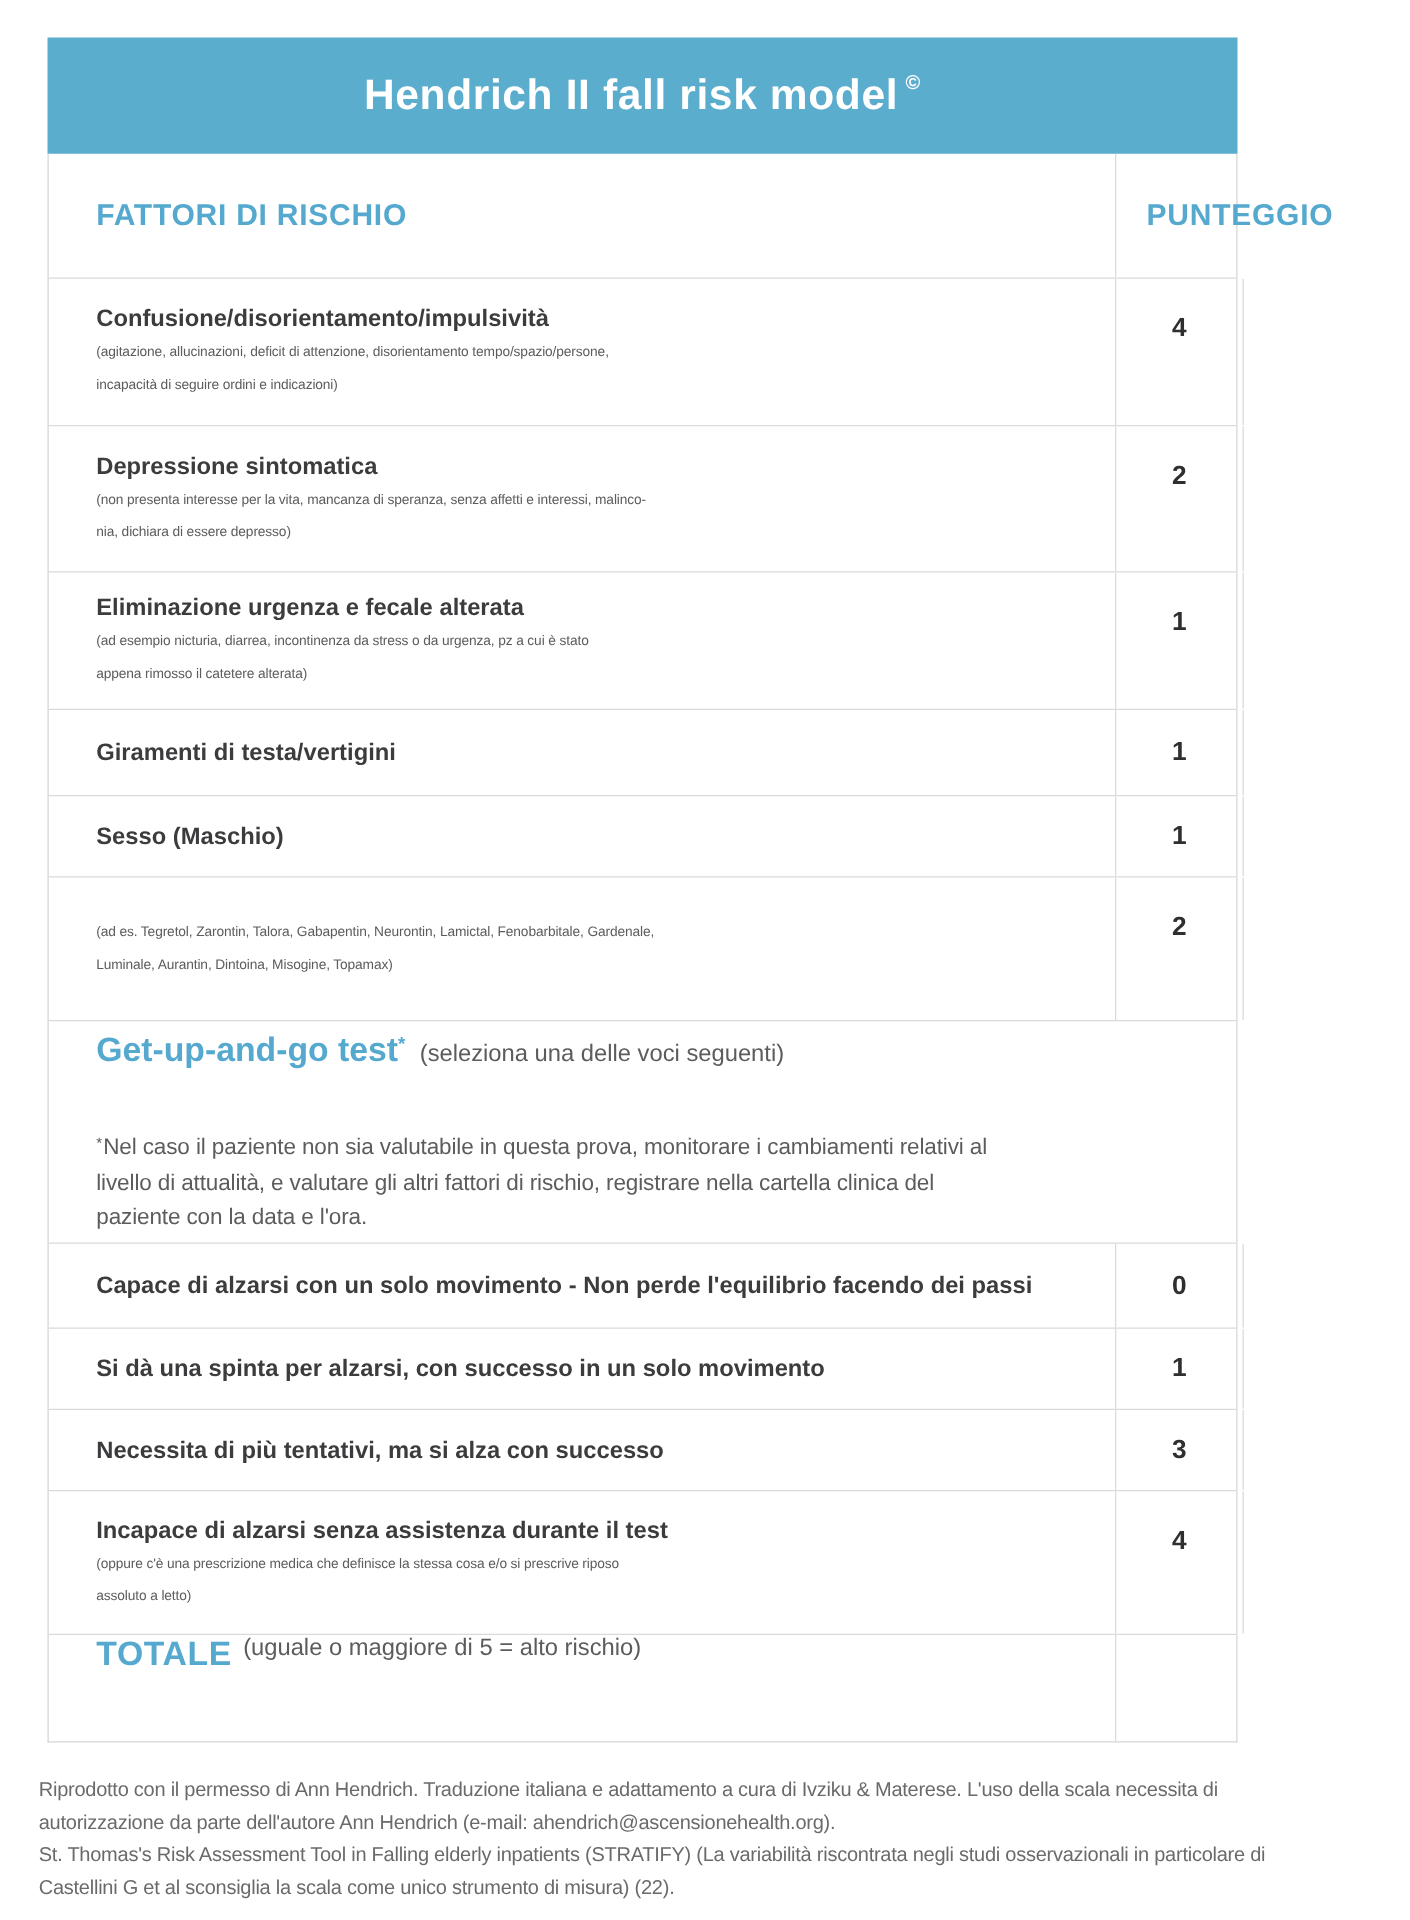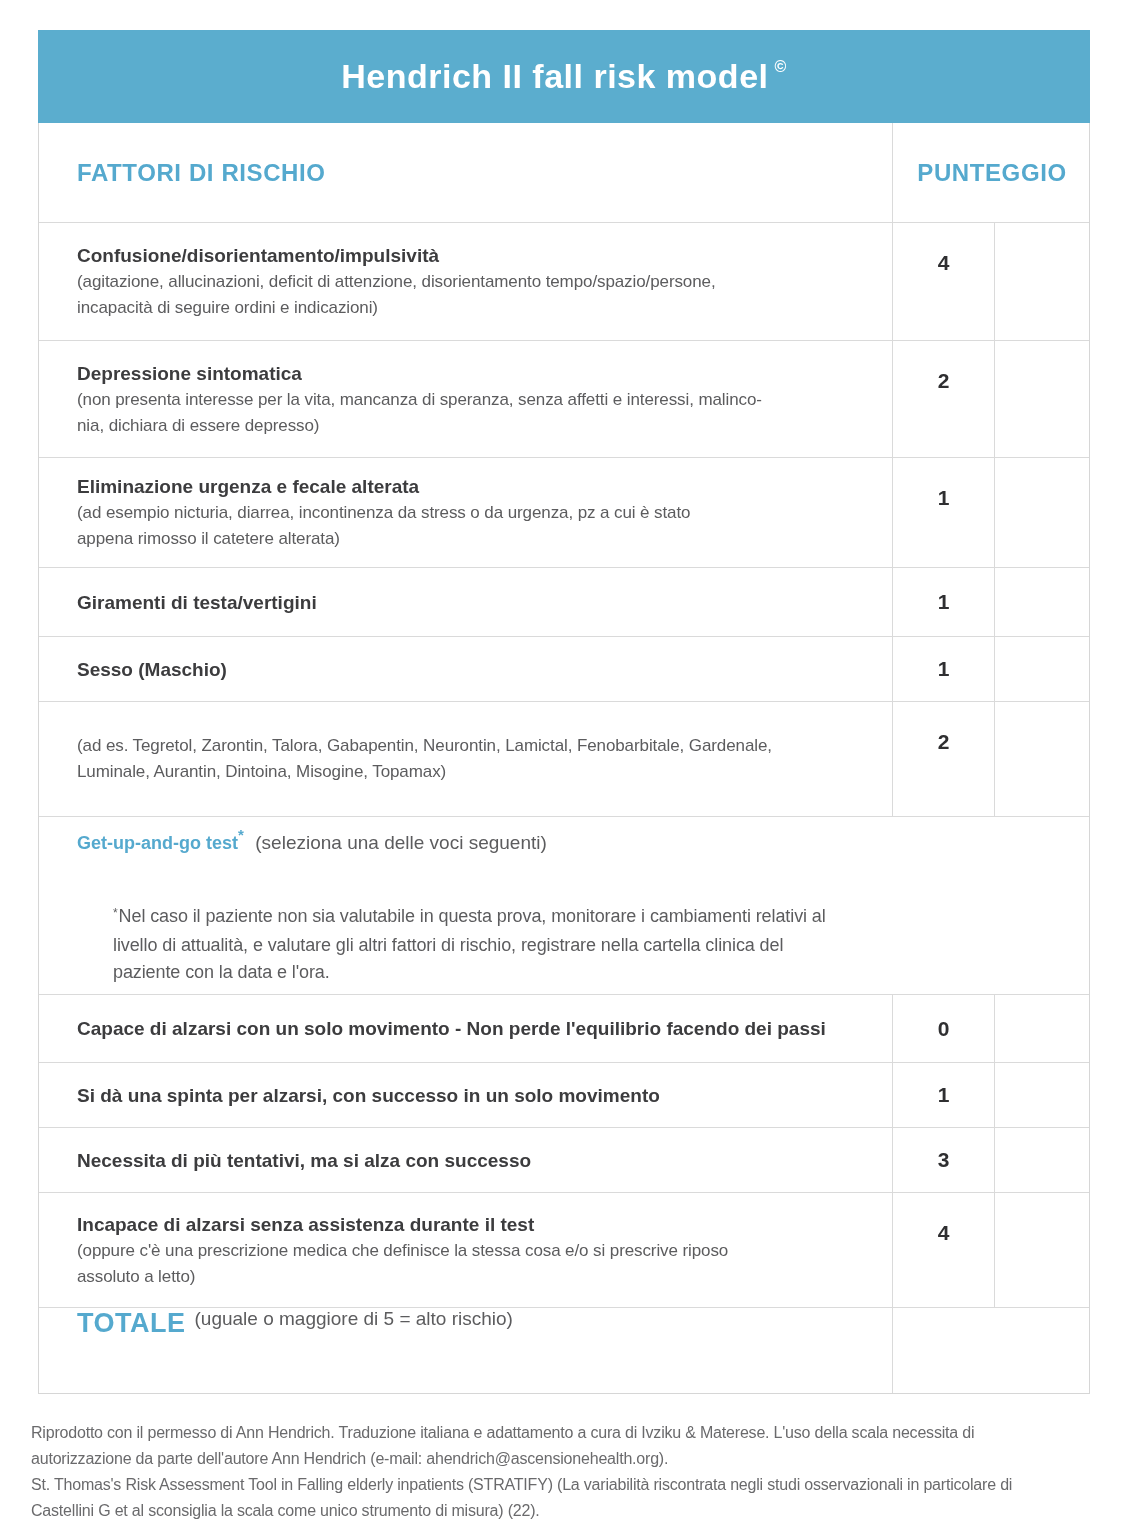--- a/index.html
+++ b/index.html
@@ -1,34 +1,34 @@
 <!DOCTYPE html>
 <html><head>
 <meta charset="utf-8">
 <style>
   html,body{margin:0;padding:0;}
   body{
     width:1128px;height:1536px;background:#ffffff;position:relative;
     font-family:"Liberation Sans", sans-serif;
     -webkit-font-smoothing:antialiased;
   }
-  .sheet{position:absolute;left:38px;top:30px;width:1052px;}
+  .sheet{position:absolute;left:38px;top:30px;width:952px;}
   .titlebar{
     height:93px;background:#5badce;color:#ffffff;
     display:flex;align-items:center;justify-content:center;
     font-weight:bold;font-size:34px;letter-spacing:0.5px;
   }
   .titlebar sup{font-size:16px;margin-left:6px;position:relative;top:-10px;}
   .tbl{border:1px solid #d6d6d6;border-top:none;box-sizing:border-box;}
   .row{display:grid;grid-template-columns:853px 102px 95px;border-bottom:1px solid #dadada;box-sizing:border-box;}
   .row:last-child{border-bottom:none;}
   .cell{box-sizing:border-box;min-width:0;}
   .desc{padding:0 16px 0 38px;display:flex;flex-direction:column;justify-content:center;overflow:hidden;}
   .rowtitle{font-weight:bold;font-size:19px;color:#3c3c3e;white-space:nowrap;line-height:27px;}
-  .sub{font-size:17px;color:#5c5c5e;white-space:pre-line;line-height:26px;letter-spacing:-0.1px;}
+  .sub{font-size:11px;color:#5c5c5e;white-space:pre-line;line-height:26px;letter-spacing:-0.1px;}
   .score{
     border-left:1px solid #dadada;display:flex;align-items:center;justify-content:center;
     font-weight:bold;font-size:21px;color:#2f2f31;
   }
   .tall .score{align-items:flex-start;padding-top:28px;}
   .fill{border-left:1px solid #dadada;}
   
   .row-head{display:grid;grid-template-columns:853px 199px;height:100px;border-bottom:1px solid #dadada;box-sizing:border-box;}
   .col-h{display:flex;align-items:center;font-weight:bold;font-size:24px;color:#55a9ce;letter-spacing:0.6px;box-sizing:border-box;min-width:0;}
   .col-h-left{padding-left:38px;}
@@ -37,24 +37,24 @@
   .h-r1{height:118px;} .h-r2{height:117px;} .h-r3{height:110px;}
   .h-r4{height:69px;}  .h-r5{height:65px;}  .h-r6{height:115px;}
   .h-r7{height:68px;}  .h-r8{height:65px;}  .h-r9{height:65px;}
   .h-r10{height:115px;} 
   
   .row-getup{
     height:178px;border-bottom:1px solid #dadada;box-sizing:border-box;
     padding-left:38px;padding-right:30px;display:flex;flex-direction:column;justify-content:center;
   }
   .gug-line{line-height:33px;}
-  .gug{color:#55a9ce;font-weight:bold;font-size:18px;}
+  .gug{color:#55a9ce;font-weight:bold;font-size:27px;}
   .gug-ast{color:#55a9ce;font-weight:bold;font-size:15px;position:relative;top:-9px;}
   .gugnote{font-size:19px;color:#5c5c5e;margin-left:7px;}
-  .para{margin-top:16px;font-size:18px;color:#5c5c5e;line-height:27px;white-space:pre-line;letter-spacing:-0.1px;margin-left:36px;}
+  .para{margin-top:16px;font-size:18px;color:#5c5c5e;line-height:27px;white-space:pre-line;letter-spacing:-0.1px;}
   .para-ast{font-size:12px;position:relative;top:-5px;margin-right:1px;}
   
   .row-total{display:grid;grid-template-columns:853px 199px;height:85px;box-sizing:border-box;}
   .total-cell{display:flex;align-items:flex-start;padding-left:38px;box-sizing:border-box;min-width:0;}
   .total-label{color:#55a9ce;font-weight:bold;font-size:27px;letter-spacing:0.5px;}
   .total-note{font-size:19px;color:#5c5c5e;margin-left:9px;}
   .total-fill{border-left:1px solid #dadada;}
   
   .footer{position:absolute;left:31px;top:1420px;width:1085px;}
   .fline{font-size:16px;color:#6a6a6c;line-height:26px;white-space:nowrap;letter-spacing:-0.2px;}

